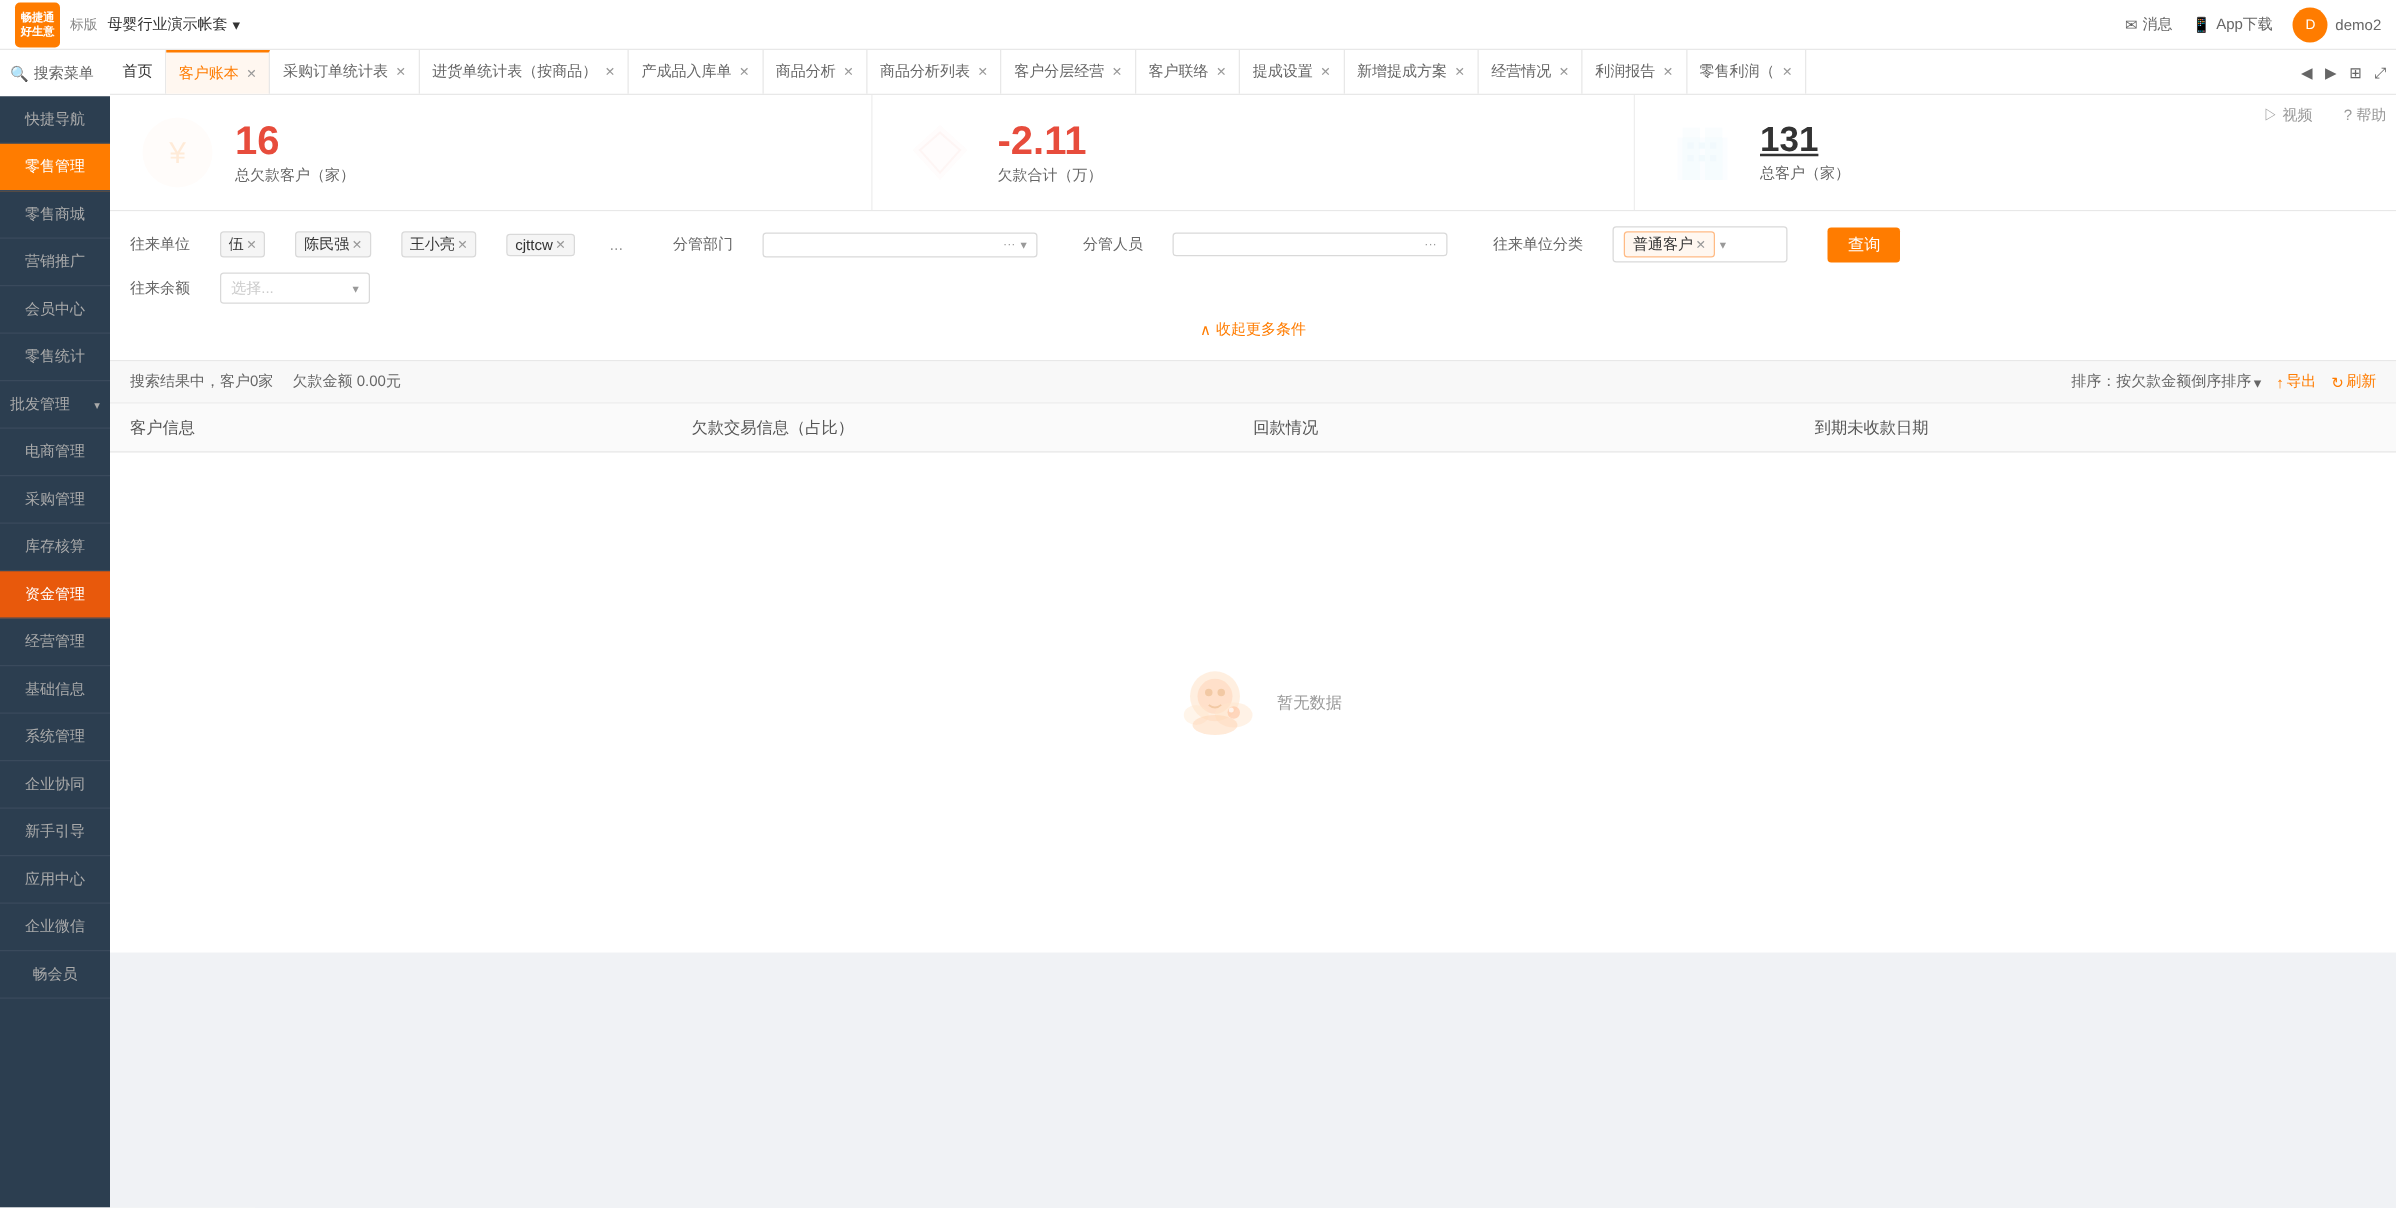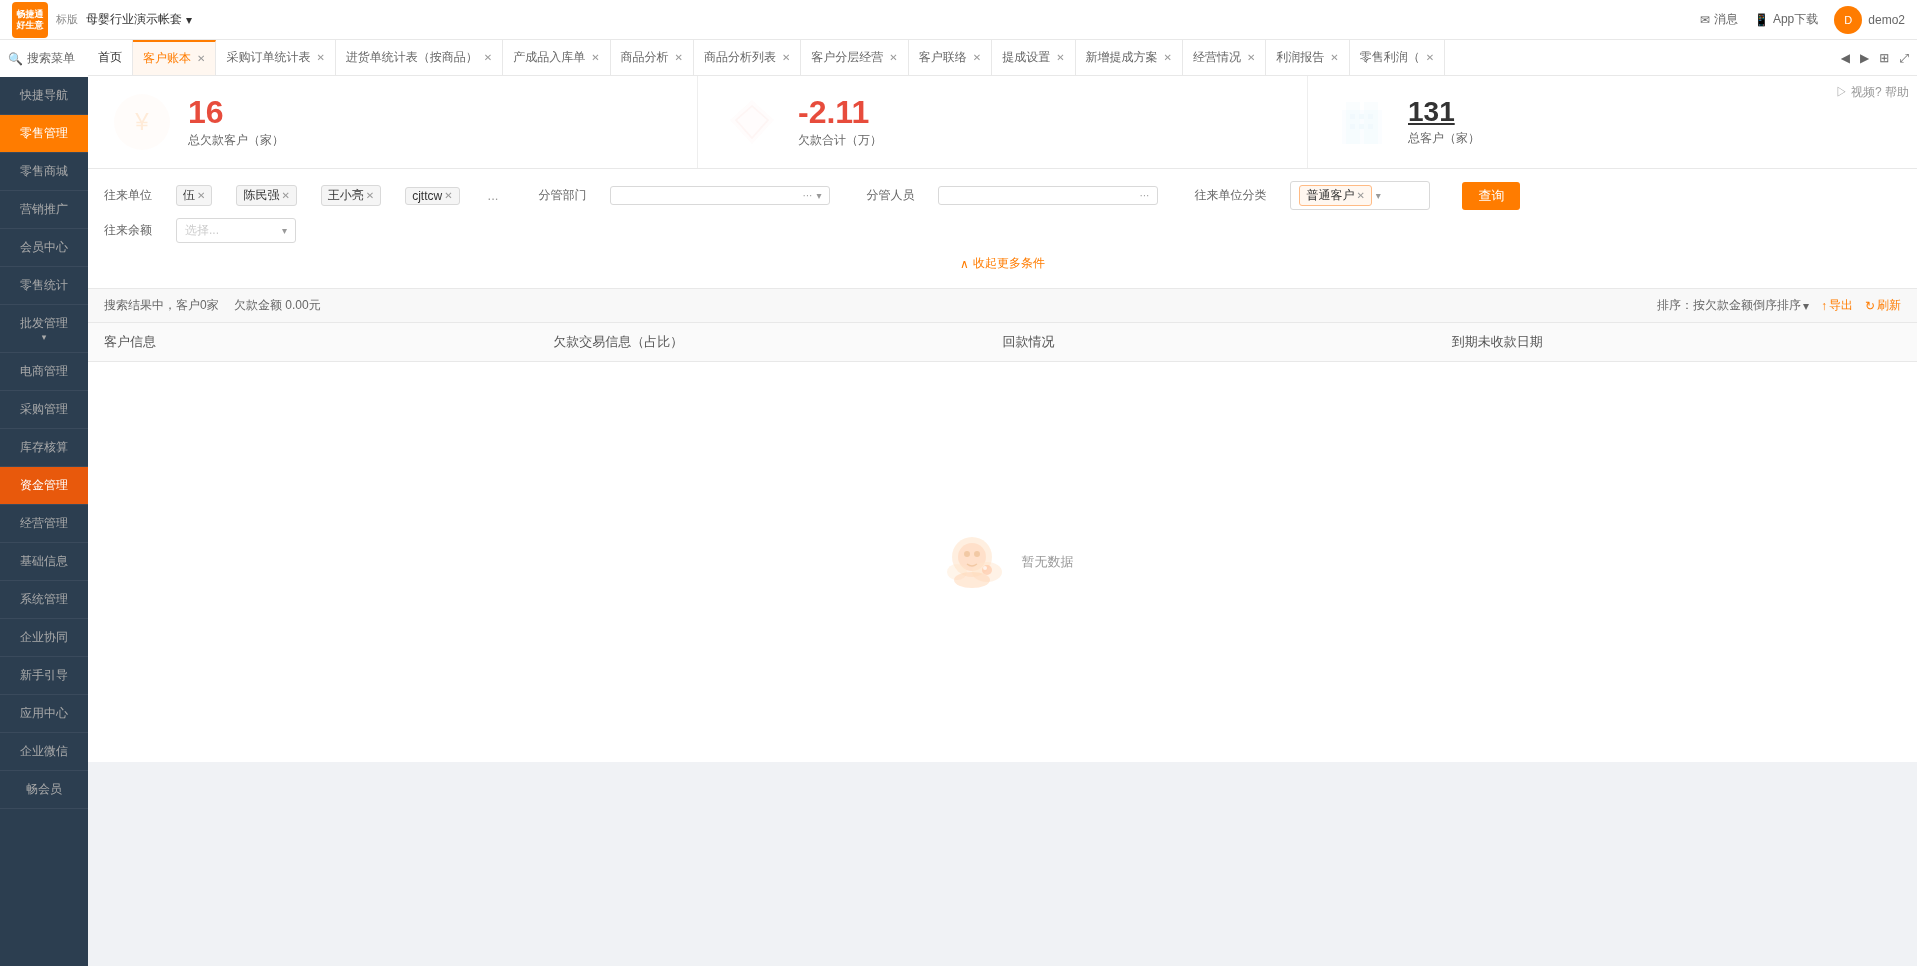--- a/index.html
+++ b/index.html
@@ -27,21 +27,21 @@
     }
     .sidebar-search {
       padding: 10px 8px; background: #fff; display: flex; align-items: center;
       gap: 4px; color: #666; font-size: 12px; cursor: pointer;
     }
     .sidebar-nav-item {
       padding: 10px 8px; color: #aaa; font-size: 12px; text-align: center;
       cursor: pointer; border-bottom: 1px solid #3a4a5c;
     }
     .sidebar-nav-item.active { background: #ff7c00; color: #fff; }
-    .sidebar-nav-item.has-arrow { display: flex; align-items: center; justify-content: space-between; flex-direction: column; }
+    .sidebar-nav-item.has-arrow { display: flex; align-items: center; justify-content: space-between; }
     
     
     .content-area { flex: 1; display: flex; flex-direction: column; overflow: hidden; }
     
     
     .tab-bar {
       display: flex; align-items: center; background: #fff;
       border-bottom: 1px solid #e8e8e8; height: 36px; overflow: hidden;
     }
     .tab-item {
@@ -66,21 +66,21 @@
     .stat-item {
       flex: 1; padding: 16px 24px; border-right: 1px solid #eee;
       display: flex; align-items: center; gap: 16px; position: relative;
     }
     .stat-icon { width: 60px; height: 60px; display: flex; align-items: center; justify-content: center; opacity: 0.15; }
     .stat-text { }
     .stat-value { font-size: 32px; font-weight: bold; color: #e74c3c; line-height: 1; }
     .stat-value.red { color: #e74c3c; }
     .stat-value.dark { color: #333; font-size: 28px; text-decoration: underline; }
     .stat-label { font-size: 12px; color: #666; margin-top: 4px; }
-    .stat-help { position: absolute; right: 8px; top: 8px; display: flex; gap: 0; font-size: 12px; color: #999; }
+    .stat-help { position: absolute; right: 8px; top: 8px; display: flex; gap: 25px; font-size: 12px; color: #999; }
     
     
     .filter-area {
       background: #fff; padding: 12px 16px; border-bottom: 1px solid #e8e8e8;
       margin-top: 0;
     }
     .filter-row { display: flex; align-items: center; gap: 24px; margin-bottom: 8px; flex-wrap: wrap; }
     .filter-label { color: #666; font-size: 12px; white-space: nowrap; }
     .filter-tag {
       display: inline-flex; align-items: center; gap: 2px;

